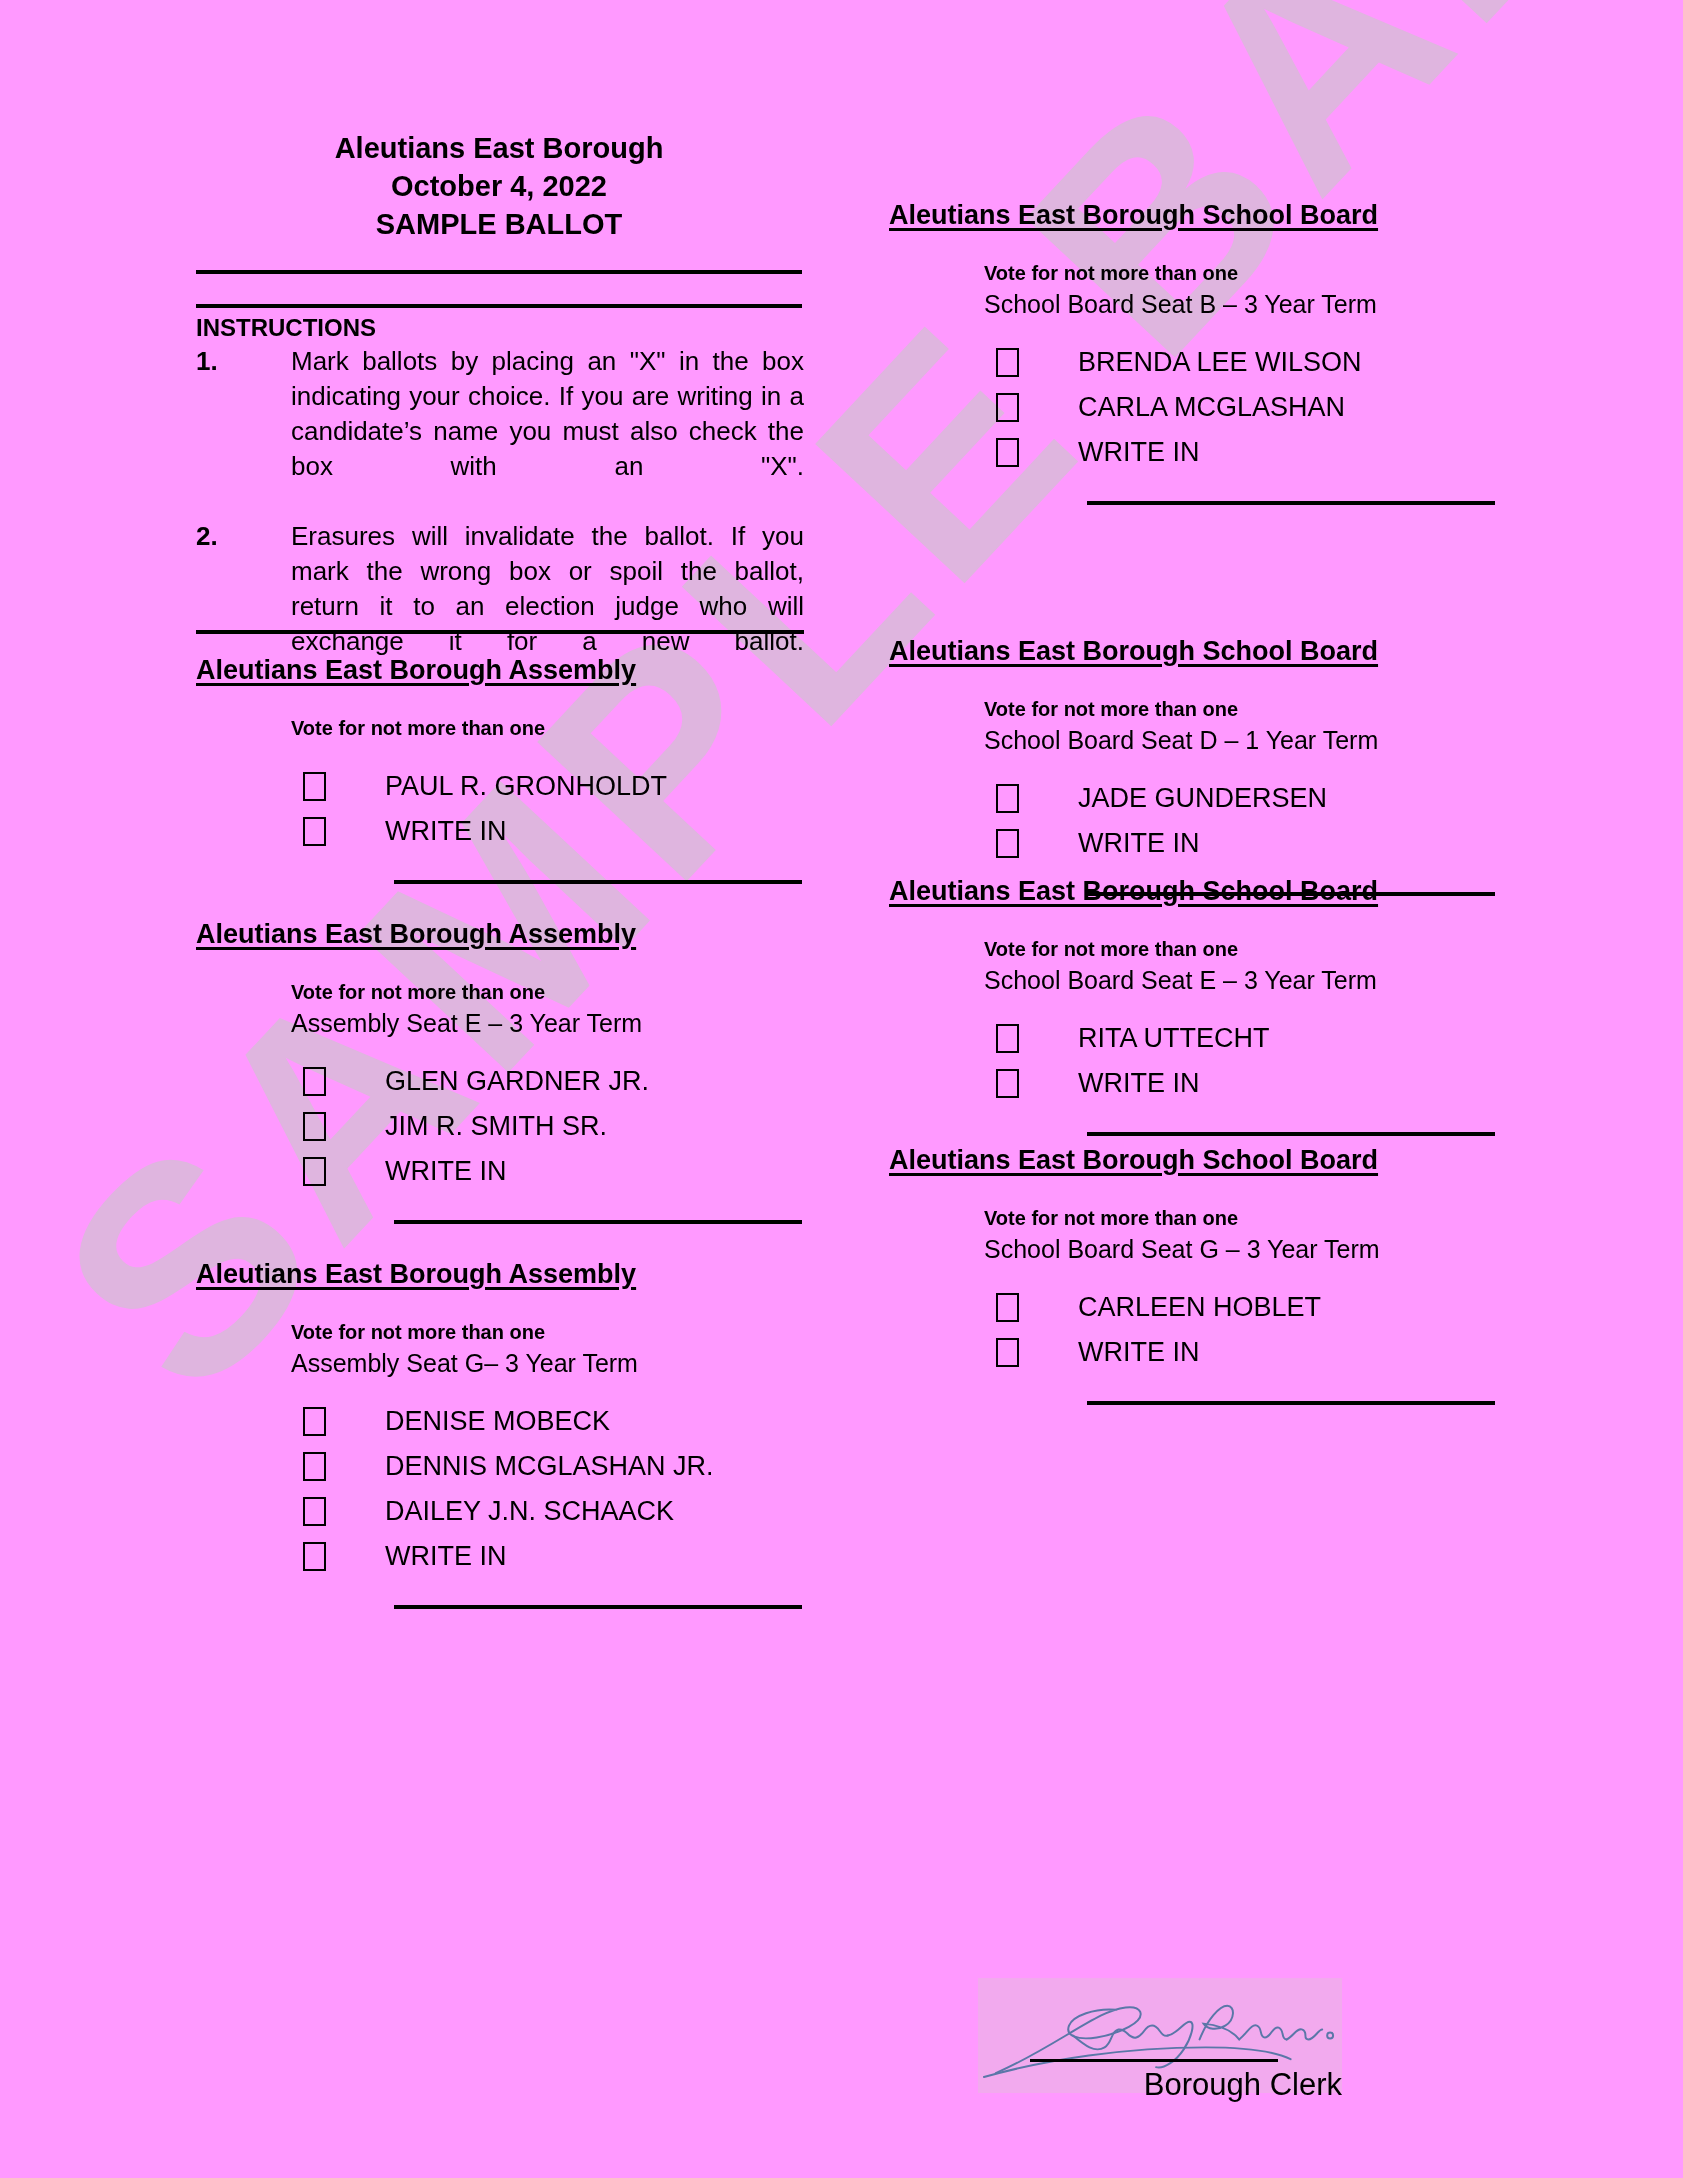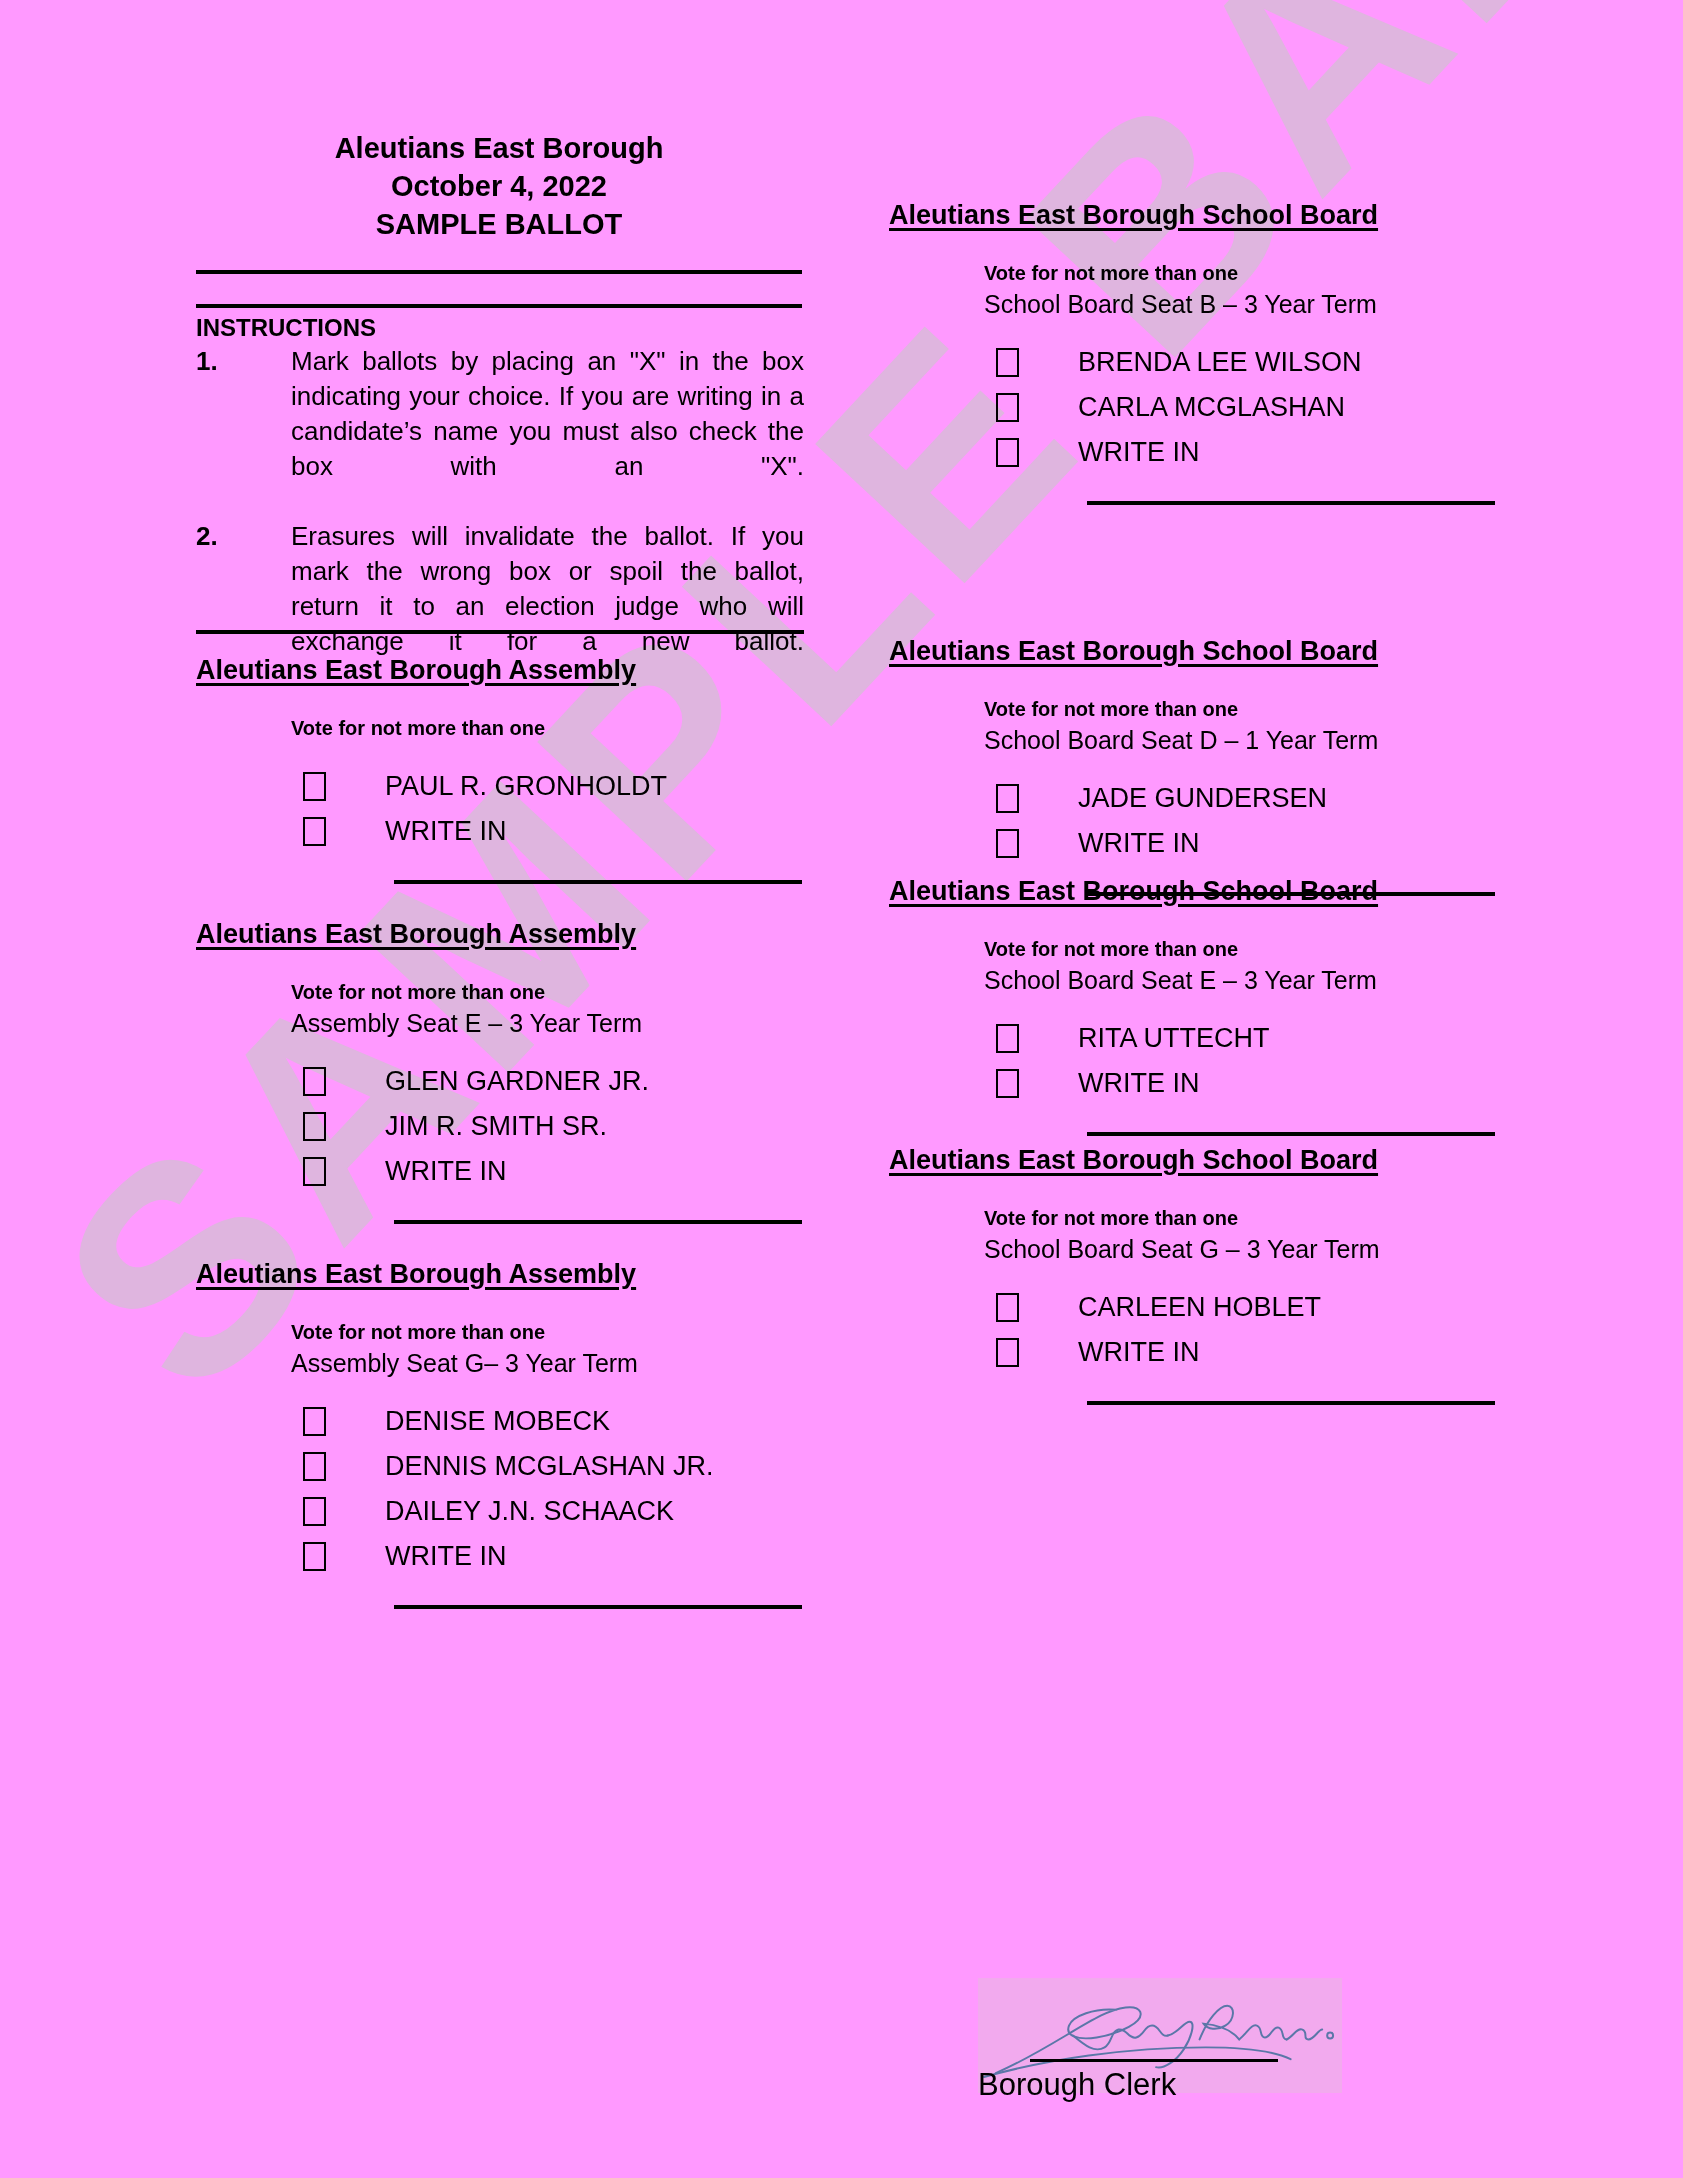--- a/index.html
+++ b/index.html
@@ -178,21 +178,21 @@
     width: 248px;
     height: 0;
     border-top: 3px solid #000;
     z-index: 4;
   }
   #clerk-label {
     position: absolute;
     left: 978px;
     top: 2067px;
     width: 364px;
-    text-align: left;
+    text-align: right;
     font-size: 31px;
     z-index: 4;
   }
 </style>
 </head>
 <body>
 
 <div id="watermark">
   <div class="wm-text">SAMPLE BALLOT</div>
 </div>

